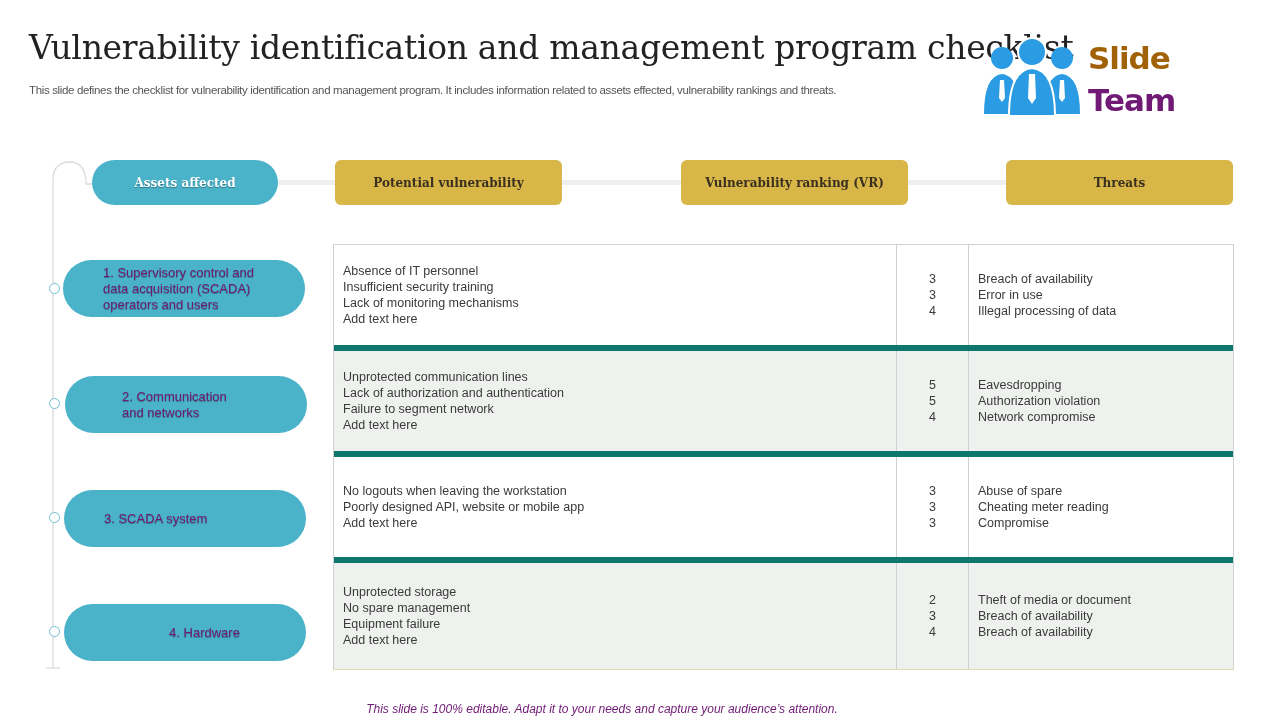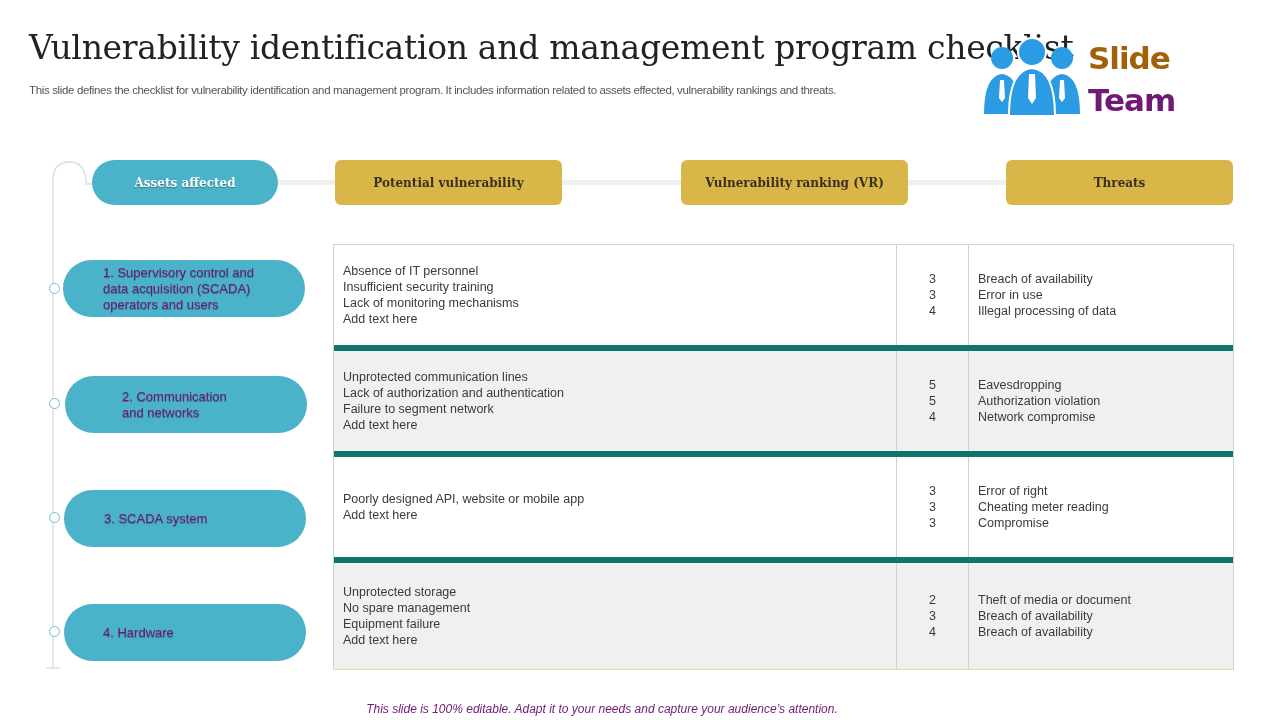--- a/index.html
+++ b/index.html
@@ -116,21 +116,21 @@
 <div class="dot" style="top:398px"></div>
 <div class="asset" style="top:376px; left:65px; padding-left:57px;">
   <span>2. Communication
 and networks</span>
 </div>
 <div class="dot" style="top:512px"></div>
 <div class="asset" style="top:490px; left:64px; padding-left:40px;">
   <span>3. SCADA system</span>
 </div>
 <div class="dot" style="top:626px"></div>
-<div class="asset" style="top:604px; left:64px; padding-left:39px;">
+<div class="asset" style="top:604px; left:64px; padding-left:39px;justify-content:center;">
   <span>4. Hardware</span>
 </div>
 
 <div class="table">
   <div class="row white" style="top:0">
     <div class="cell c1">
       <div class="lines">
         <div>Absence of IT personnel</div>
         <div>Insufficient  security training</div>
         <div>Lack of monitoring  mechanisms</div>
@@ -174,34 +174,35 @@
         <div>Eavesdropping</div>
         <div>Authorization violation</div>
         <div>Network compromise</div>
       </div>
     </div>
   </div>
 
   <div class="row white" style="top:212px">
     <div class="cell c1">
       <div class="lines">
+        <div>No logouts when leaving the workstation</div>
         <div>Poorly designed API, website or mobile app</div>
         <div>Add text here</div>
       </div>
     </div>
     <div class="cell c2">
       <div class="lines nums">
         <div>3</div>
         <div>3</div>
         <div>3</div>
       </div>
     </div>
     <div class="cell c3">
       <div class="lines">
-        <div>Error of right</div>
+        <div>Abuse of spare</div>
         <div>Cheating meter reading</div>
         <div>Compromise</div>
       </div>
     </div>
   </div>
 
   <div class="row alt" style="top:318px; height:106px; border-bottom:none;">
     <div class="cell c1">
       <div class="lines">
         <div>Unprotected storage</div>

